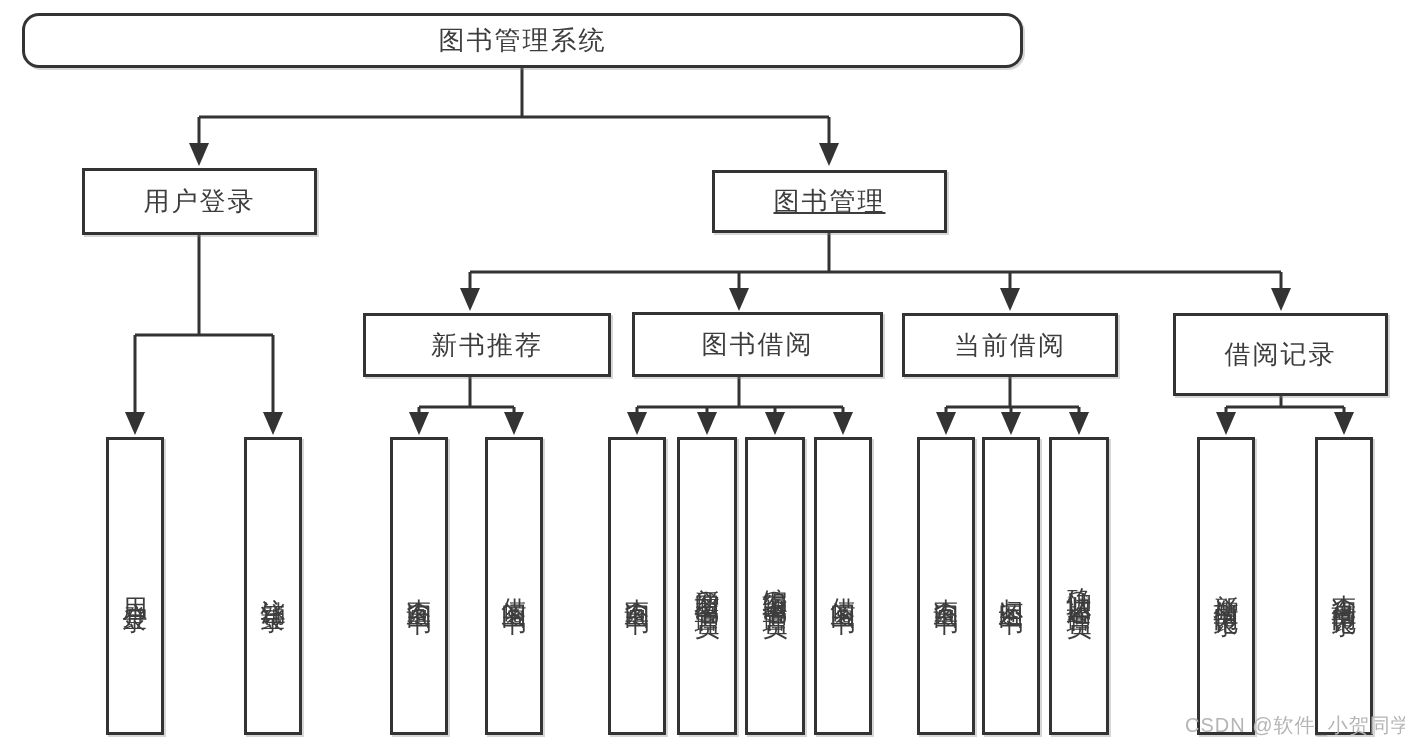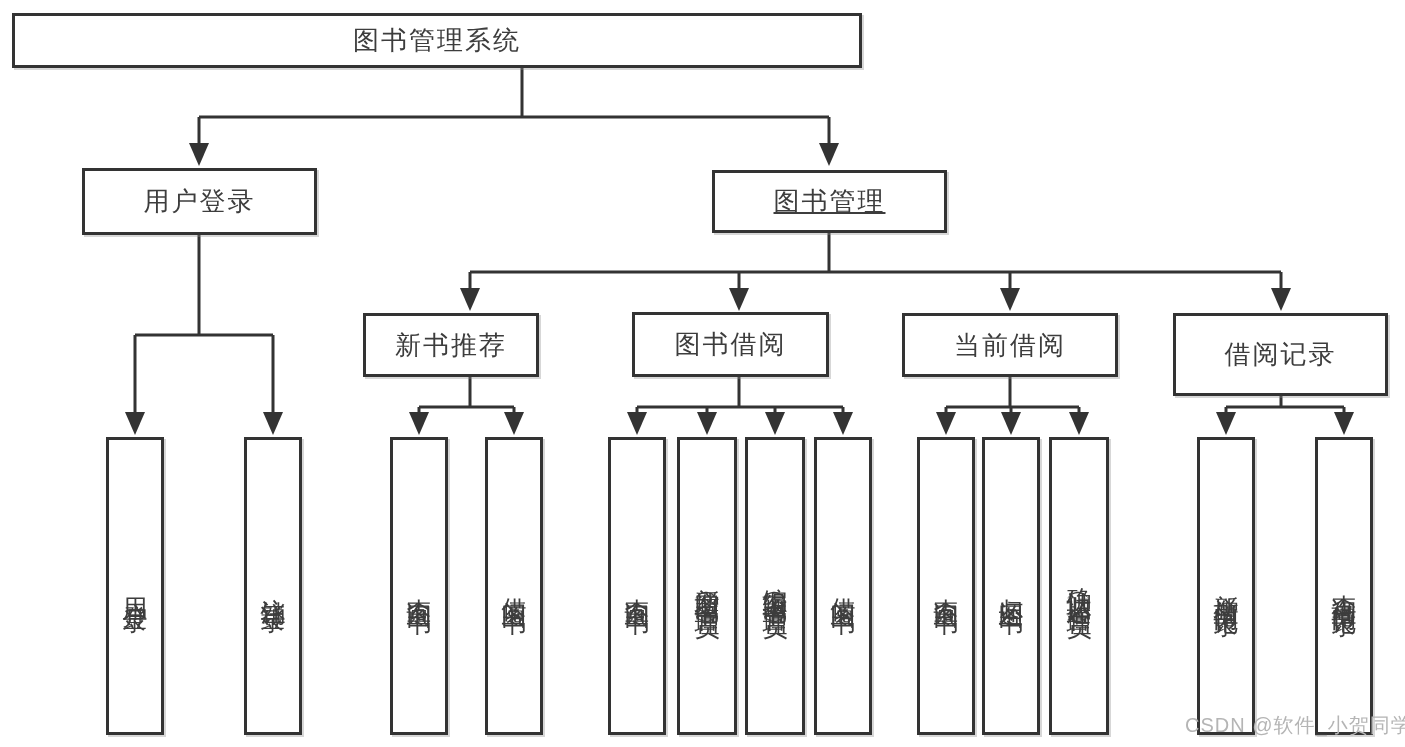--- a/index.html
+++ b/index.html
@@ -96,27 +96,27 @@
       <polygon points="765,412 785,412 775,435"></polygon>
       <polygon points="833,412 853,412 843,435"></polygon>
       <polygon points="936,412 956,412 946,435"></polygon>
       <polygon points="1001,412 1021,412 1011,435"></polygon>
       <polygon points="1069,412 1089,412 1079,435"></polygon>
       <polygon points="1216,412 1236,412 1226,435"></polygon>
       <polygon points="1334,412 1354,412 1344,435"></polygon>
     </g>
   </svg>
 
-  <div class="box hbox" style="left:12px; top:13px; width:850px; height:55px;">图书管理系统</div>
+  <div class="box hbox" style="left:22px; top:13px; width:1001px; height:55px;border-radius:17px;">图书管理系统</div>
 
   <div class="box hbox" style="left:82px; top:168px; width:235px; height:67px;">用户登录</div>
   <div class="box hbox" style="left:712px; top:170px; width:235px; height:63px;text-decoration:underline;">图书管理</div>
 
-  <div class="box hbox" style="left:363px; top:313px; width:176px; height:64px;">新书推荐</div>
-  <div class="box hbox" style="left:632px; top:312px; width:197px; height:65px;">图书借阅</div>
+  <div class="box hbox" style="left:363px; top:313px; width:248px; height:64px;">新书推荐</div>
+  <div class="box hbox" style="left:632px; top:312px; width:251px; height:65px;">图书借阅</div>
   <div class="box hbox" style="left:902px; top:313px; width:216px; height:64px;">当前借阅</div>
   <div class="box hbox" style="left:1173px; top:313px; width:215px; height:83px;">借阅记录</div>
 
   <div class="box vbox" style="left:106px; top:437px; width:58px; height:298px;">用户登录</div>
   <div class="box vbox" style="left:244px; top:437px; width:58px; height:298px;">注销登录</div>
 
   <div class="box vbox" style="left:390px; top:437px; width:58px; height:298px;">查询图书</div>
   <div class="box vbox" style="left:485px; top:437px; width:58px; height:298px;">借阅图书</div>
 
   <div class="box vbox" style="left:608px; top:437px; width:58px; height:298px;">查询图书</div>

